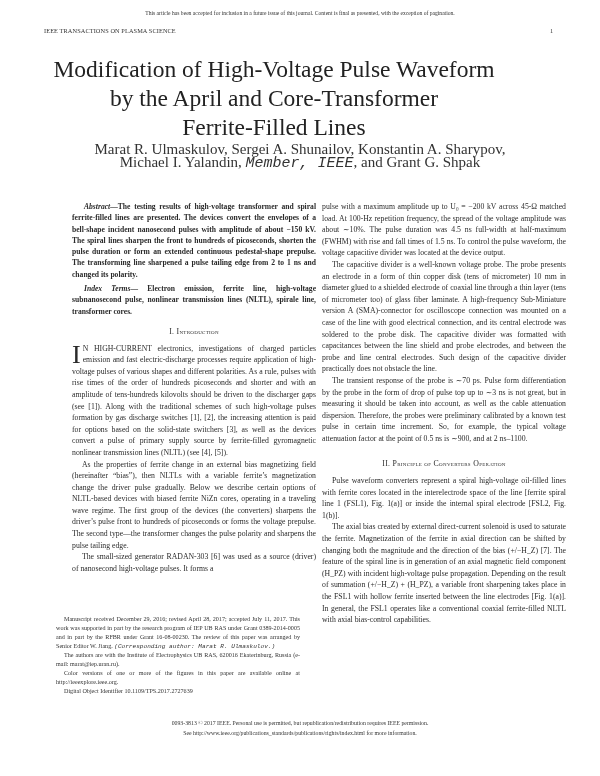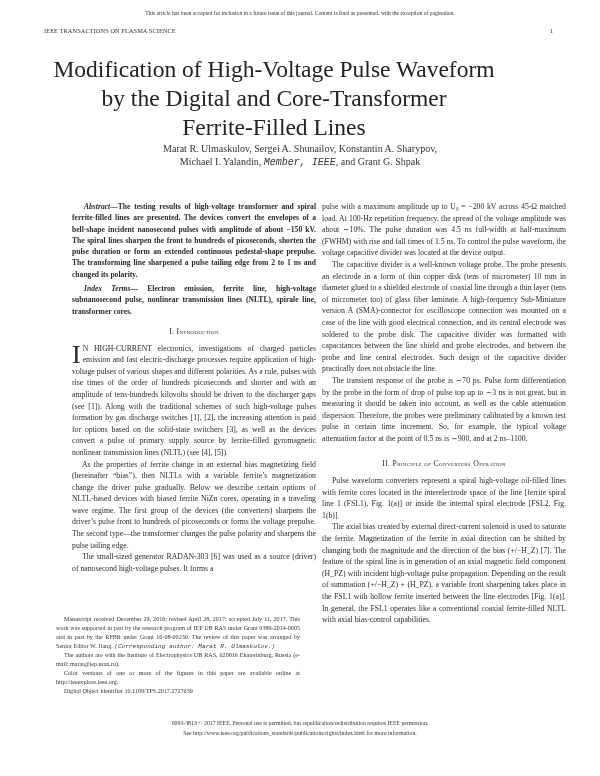--- a/index.html
+++ b/index.html
@@ -1,21 +1,21 @@
 <!DOCTYPE html>
 <html><head>
 <meta charset="utf-8">
 <style>
   html, body { margin:0; padding:0; background:#ffffff; }
   body { width:600px; height:776px; position:relative; overflow:hidden; color:#222; font-family:"Liberation Serif", "DejaVu Serif", serif; }
   .notice { position:absolute; top:10px; left:0; width:600px; text-align:center; font-size:5.6px; color:#333; }
   .runhead { position:absolute; top:27px; left:44px; font-size:6.3px; letter-spacing:0.1px; color:#333; }
   .pagenum { position:absolute; top:27px; left:550px; font-size:6.3px; color:#333; }
   .title { position:absolute; top:55px; left:0; width:548px; text-align:center; font-size:23.5px; line-height:29px; color:#222; }
-  .authors { position:absolute; top:143px; left:0; width:600px; text-align:center; font-size:10px; line-height:12.5px; color:#333; }
+  .authors { position:absolute; top:143px; left:0; width:600px; text-align:center; font-size:15px; line-height:12.5px; color:#333; }
   .authors i { font-style:italic; }
   .col { position:absolute; width:244px; font-size:7.75px; line-height:11.6px; text-align:justify; color:#2a2a2a;margin-left:16px; }
   .col.left { left:56px; top:201px; }
   .col.right { left:306px; top:201px; }
   .abs { font-weight:bold; font-size:7.6px; line-height:11.3px; text-indent:12px; margin:0; }
   .abs .lead { font-style:italic; font-weight:bold; }
   .idx { font-weight:bold; font-size:7.6px; line-height:11.3px; text-indent:12px; margin:3px 0 0 0; }
   .idx .lead { font-style:italic; }
   .sec { text-align:center; font-size:7.8px; margin:9px 0 5px 0; letter-spacing:0.3px; }
   .sec .sc { font-variant:small-caps; }
@@ -30,21 +30,21 @@
 </style>
 </head>
 <body>
 
 <div class="notice">This article has been accepted for inclusion in a future issue of this journal. Content is final as presented, with the exception of pagination.</div>
 <div class="runhead">IEEE TRANSACTIONS ON PLASMA SCIENCE</div>
 <div class="pagenum">1</div>
 
 <div class="title">
   <div>Modification of High-Voltage Pulse Waveform</div>
-  <div>by the Digital and Core-Transformer</div>
+  <div>by the April and Core-Transformer</div>
   <div>Ferrite-Filled Lines</div>
 </div>
 
 <div class="authors">
   <div>Marat R. Ulmaskulov, Sergei A. Shunailov, Konstantin A. Sharypov,</div>
   <div><span>Michael I. Yalandin, </span><i>Member, IEEE</i><span>, and Grant G. Shpak</span></div>
 </div>
 
 <div class="col left">
   <p class="abs"><span class="lead">Abstract—</span><span>The testing results of high-voltage transformer and spiral ferrite-filled lines are presented. The devices convert the envelopes of a bell-shape incident nanosecond pulses with amplitude of about −150 kV. The spiral lines sharpen the front to hundreds of picoseconds, shorten the pulse duration or form an extended continuous pedestal-shape prepulse. The transforming line sharpened a pulse tailing edge from 2 to 1 ns and changed its polarity.</span></p>

